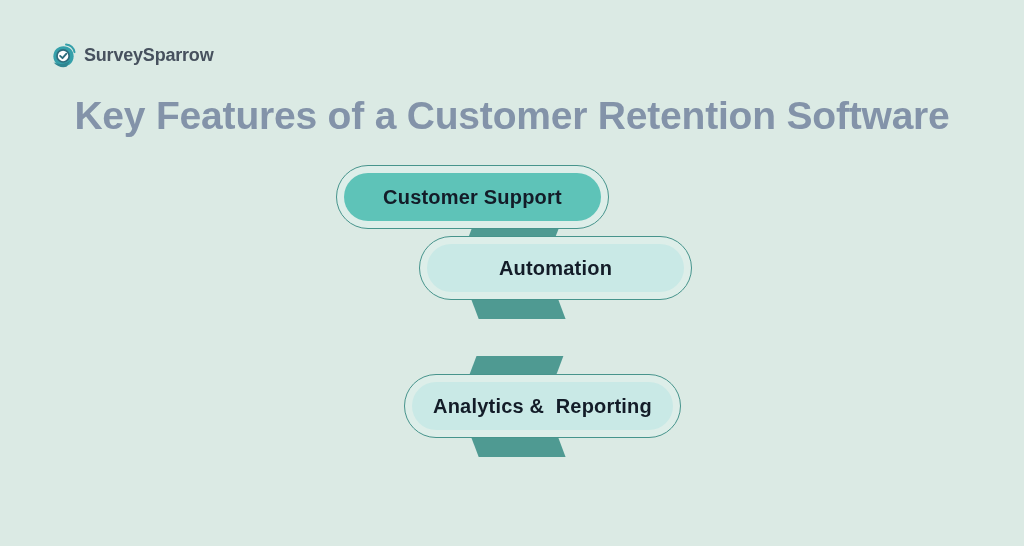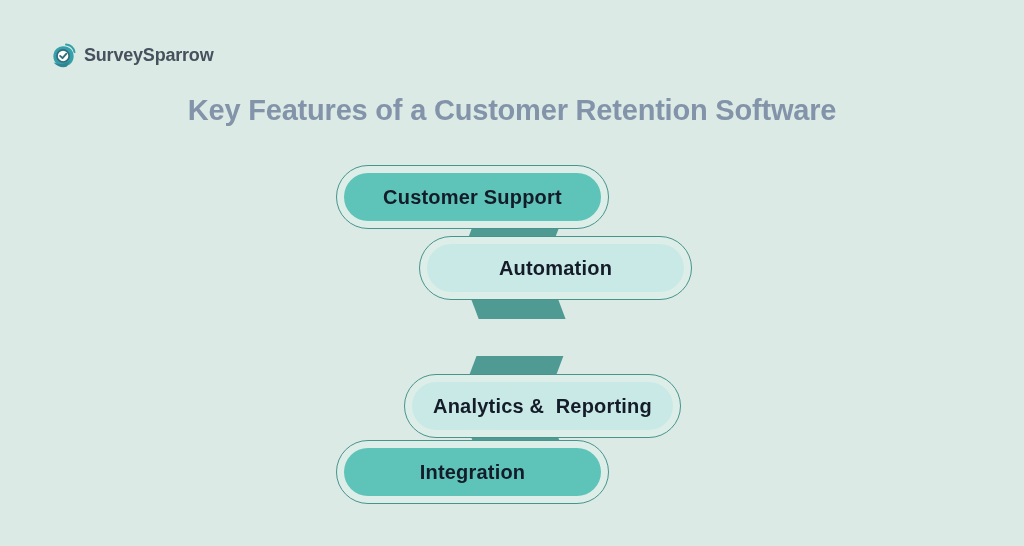--- a/index.html
+++ b/index.html
@@ -28,21 +28,21 @@
     letter-spacing: -0.2px;
   }
 
   
   .title {
     position: absolute;
     left: 0;
     top: 94px;
     width: 100%;
     text-align: center;
-    font-size: 29px;
+    font-size: 39px;
     font-weight: bold;
     color: #8393a9;
     letter-spacing: -0.2px;
   }
 
   
   .diagram { position: absolute; inset: 0; }
 
   .pill {
     position: absolute;
@@ -125,19 +125,16 @@
 
     <div class="pill teal pill-1">
       <span class="pill-label">Customer Support</span>
     </div>
     <div class="pill light pill-2">
       <span class="pill-label">Automation</span>
     </div>
     <div class="pill light pill-4">
       <span class="pill-label">Analytics &amp;  Reporting</span>
     </div>
-    <div class="pill teal pill-5">
-      <span class="pill-label">Integration</span>
-    </div>
 
   </div>
 
 </div>
 
 </body></html>

